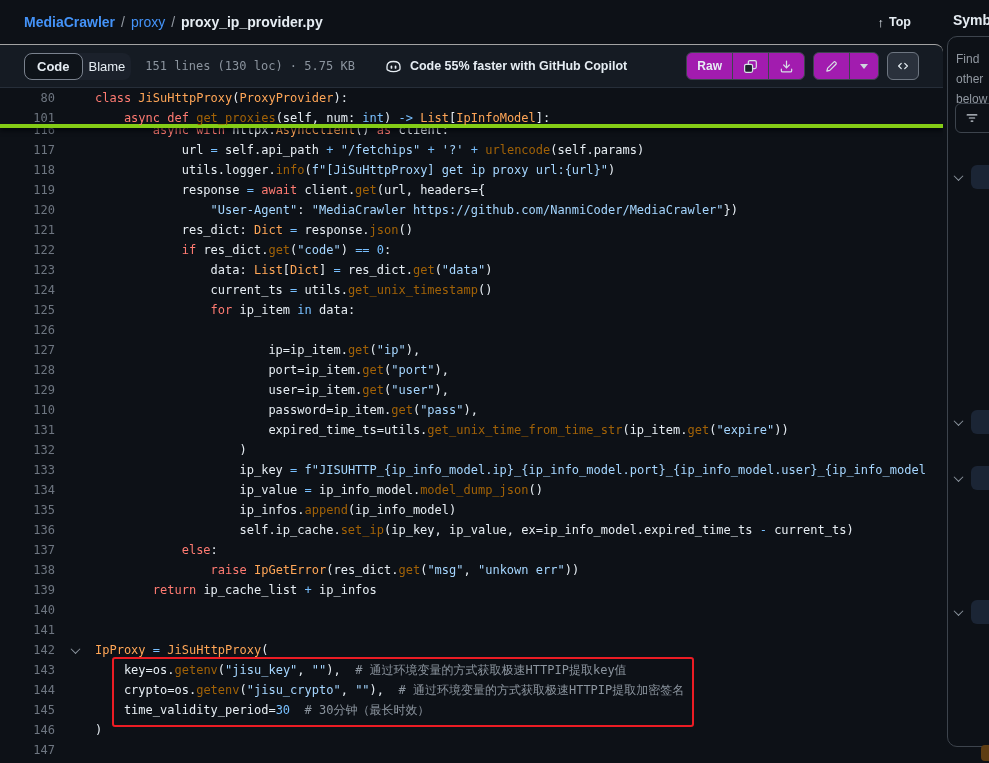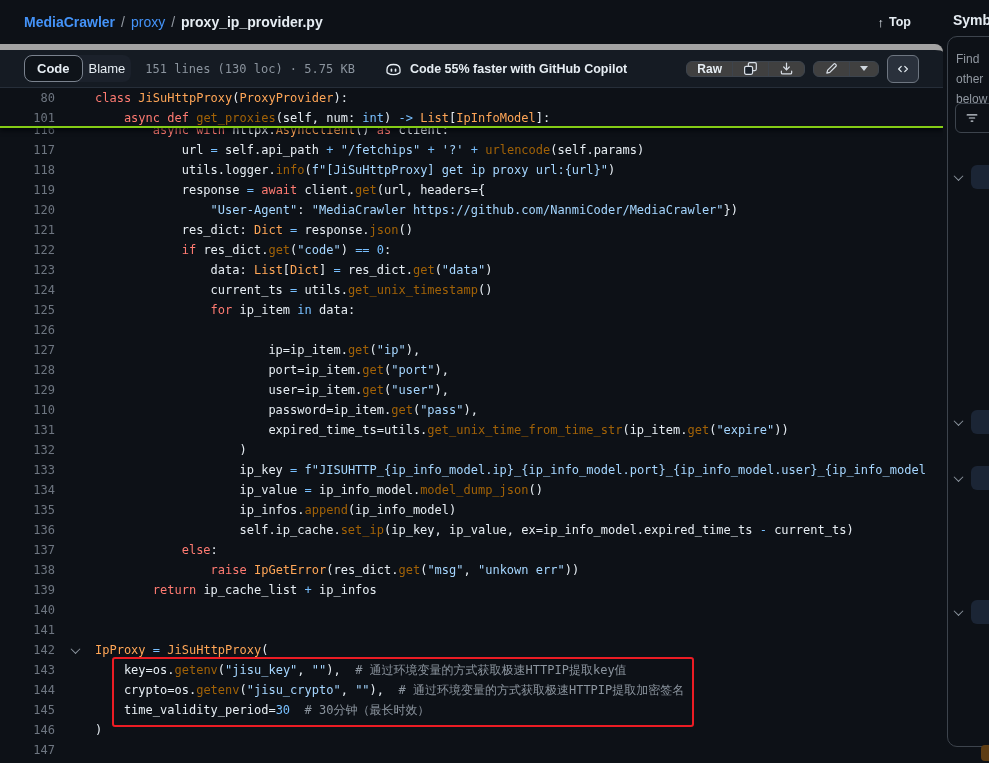--- a/index.html
+++ b/index.html
@@ -13,47 +13,47 @@
   
   .crumbbar { height:44px; display:flex; align-items:center; padding:0 32px 0 24px; font-size:14px; }
   .crumb-link { color:#4493f8; text-decoration:none; cursor:pointer; }
   .crumb-link.repo { font-weight:600; }
   .crumb-sep { color:#9198a1; margin:0 6px; }
   .crumb-file { color:#e6edf3; font-weight:600; }
   .top-link { margin-left:auto; display:flex; align-items:center; gap:5px; font-size:12.5px; font-weight:600; color:#e6edf3; cursor:pointer; }
   .top-arrow { font-size:13px; font-weight:400; }
 
   
-  .toolbar { height:44px; background:#151b23; border-top:6px solid #a3a3a3; border-bottom:1px solid #262e39;
+  .toolbar { height:44px; background:#151b23; border-top:1px solid #a3a3a3; border-bottom:1px solid #262e39;
              border-top-right-radius:8px; display:flex; align-items:center; padding:0 24px; }
   .seg { display:flex; background:#1b212b; border-radius:8px; align-items:stretch; }
   .seg-tab { padding:6px 6px; font-size:13px; color:#e6edf3; border-radius:8px; cursor:pointer; }
   .seg-tab.active { background:#0e1319; border:1px solid #7a828e; padding:5px 12px; font-weight:600; }
   .fileinfo { margin-left:14px; font-family:"DejaVu Sans Mono", monospace; font-size:12px; color:#8b949e; }
   .copilot { margin-left:30px; display:flex; align-items:center; gap:8px; font-size:12.5px; font-weight:600; color:#e6edf3; cursor:pointer; }
   .copilot svg { display:block; }
   .actions { margin-left:auto; display:flex; gap:8px; align-items:center; }
-  .btngroup { display:flex; height:16px; border:1px solid #3d444d; border-radius:6px; background:#404040; overflow:hidden; }
+  .btngroup { display:flex; height:28px; border:1px solid #3d444d; border-radius:6px; background:#a21caf; overflow:hidden; }
   .btnseg { display:flex; align-items:center; padding:0 10px; border-right:1px solid #3d444d; font-size:12px; font-weight:600; color:#e6edf3; cursor:pointer; }
   .btnseg:last-child { border-right:none; }
   .btnseg svg { display:block; }
   .solo { height:28px; width:32px; display:flex; align-items:center; justify-content:center;
           border:1px solid #6e7681; border-radius:6px; background:#2a313c; cursor:pointer; }
   .caret { width:0; height:0; border-left:4px solid transparent; border-right:4px solid transparent; border-top:5px solid #cfd6de; }
 
   
   .codearea { position:absolute; top:88px; left:0; width:943px; height:675px; overflow:hidden;
               font-family:"DejaVu Sans Mono", monospace; font-size:12px; line-height:20px; }
   .lines { padding-top:32px; }
   .row { display:flex; height:20px; white-space:pre; }
   .ln { flex:0 0 55px; width:55px; text-align:right; color:#6e7681; cursor:pointer; }
   .fold { flex:0 0 40px; width:40px; display:flex; align-items:center; justify-content:center; }
   .src { white-space:pre; }
   .sticky { position:absolute; top:0; left:0; width:100%; height:40px; background:#0d1117; z-index:5;
-            border-bottom:2px solid #84cc16; box-shadow:0 3px 4px rgba(1,4,9,0.65); }
+            border-bottom:4px solid #84cc16; box-shadow:0 3px 4px rgba(1,4,9,0.65); }
   .t-k  { color:#ff7b72; }
   .t-w  { color:#e6edf3; }
   .t-fn { color:#a16207;margin-top:36px; }
   .t-cls{ color:#ffa657; }
   .t-s  { color:#a5d6ff; }
   .t-c  { color:#79c0ff; }
   .t-cm { color:#8b949e; }
   .chev { width:7px; height:7px; border-right:1.6px solid #8b949e; border-bottom:1.6px solid #8b949e;
           transform:rotate(45deg) translate(-1px,-1px); display:inline-block; }
   .redbox { position:absolute; left:112px; top:569px; width:582px; height:70px;

